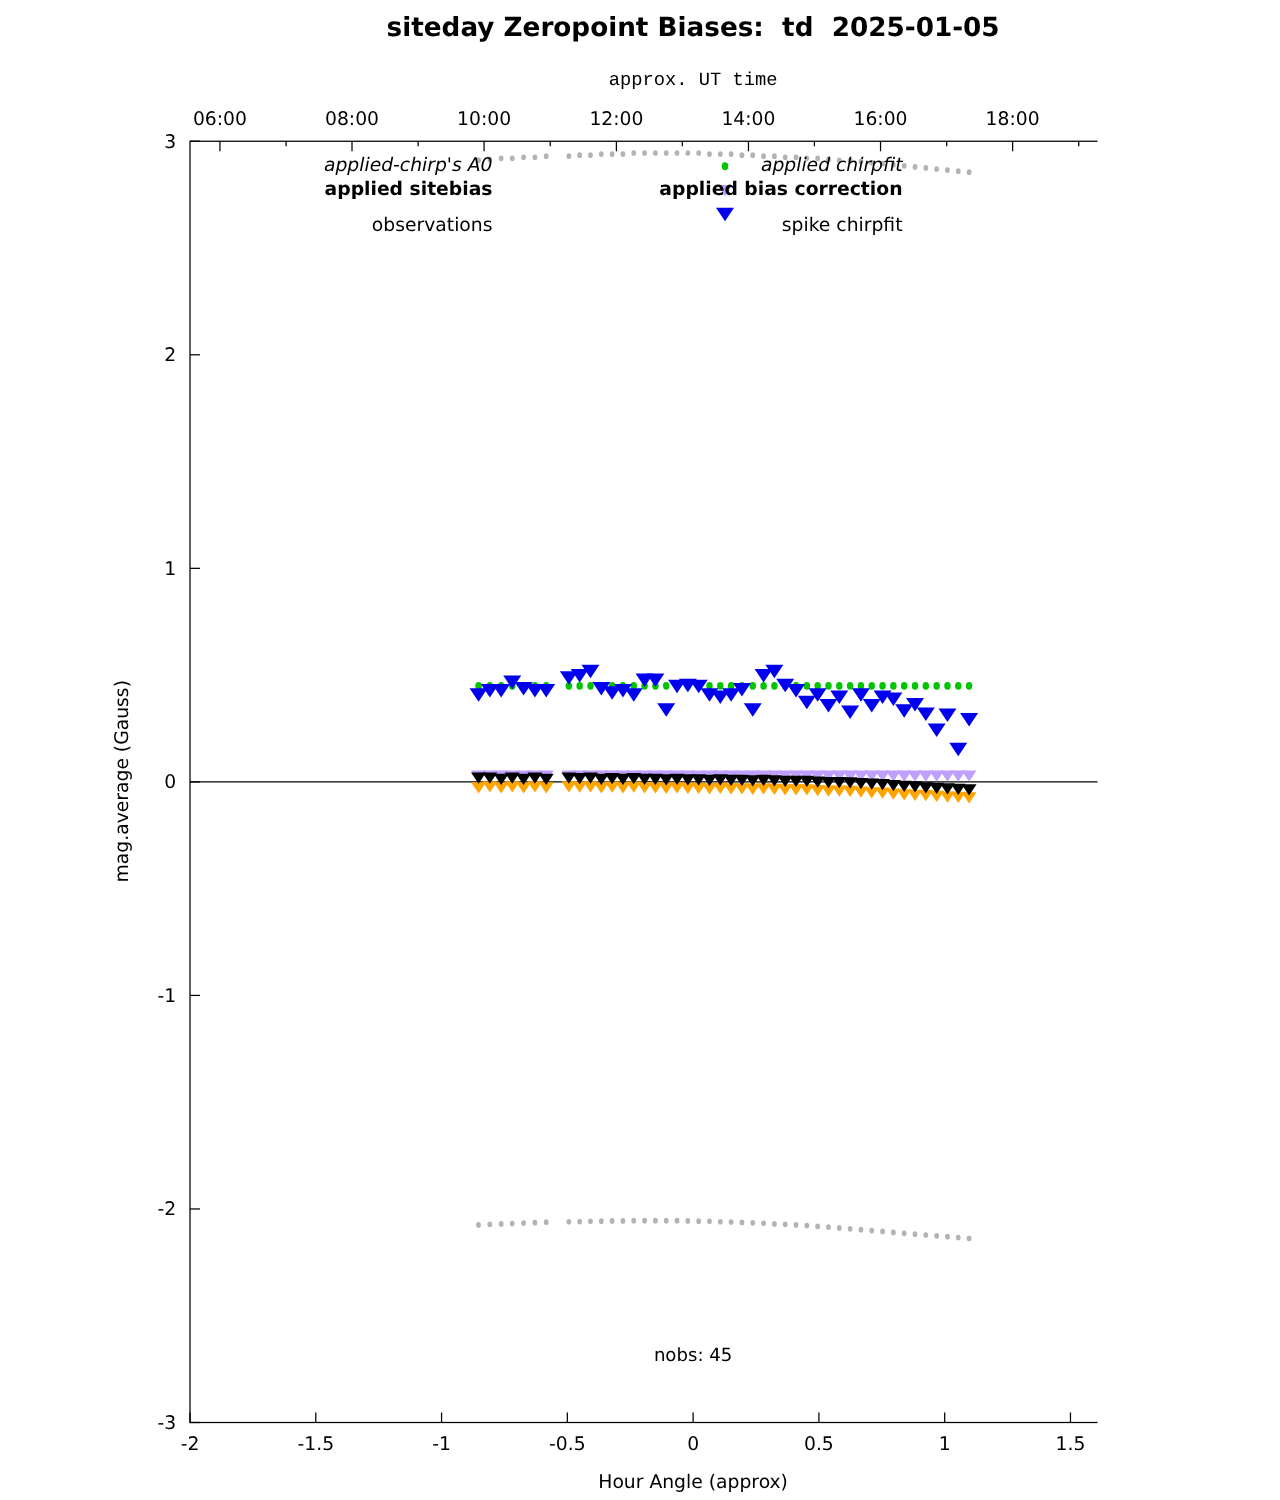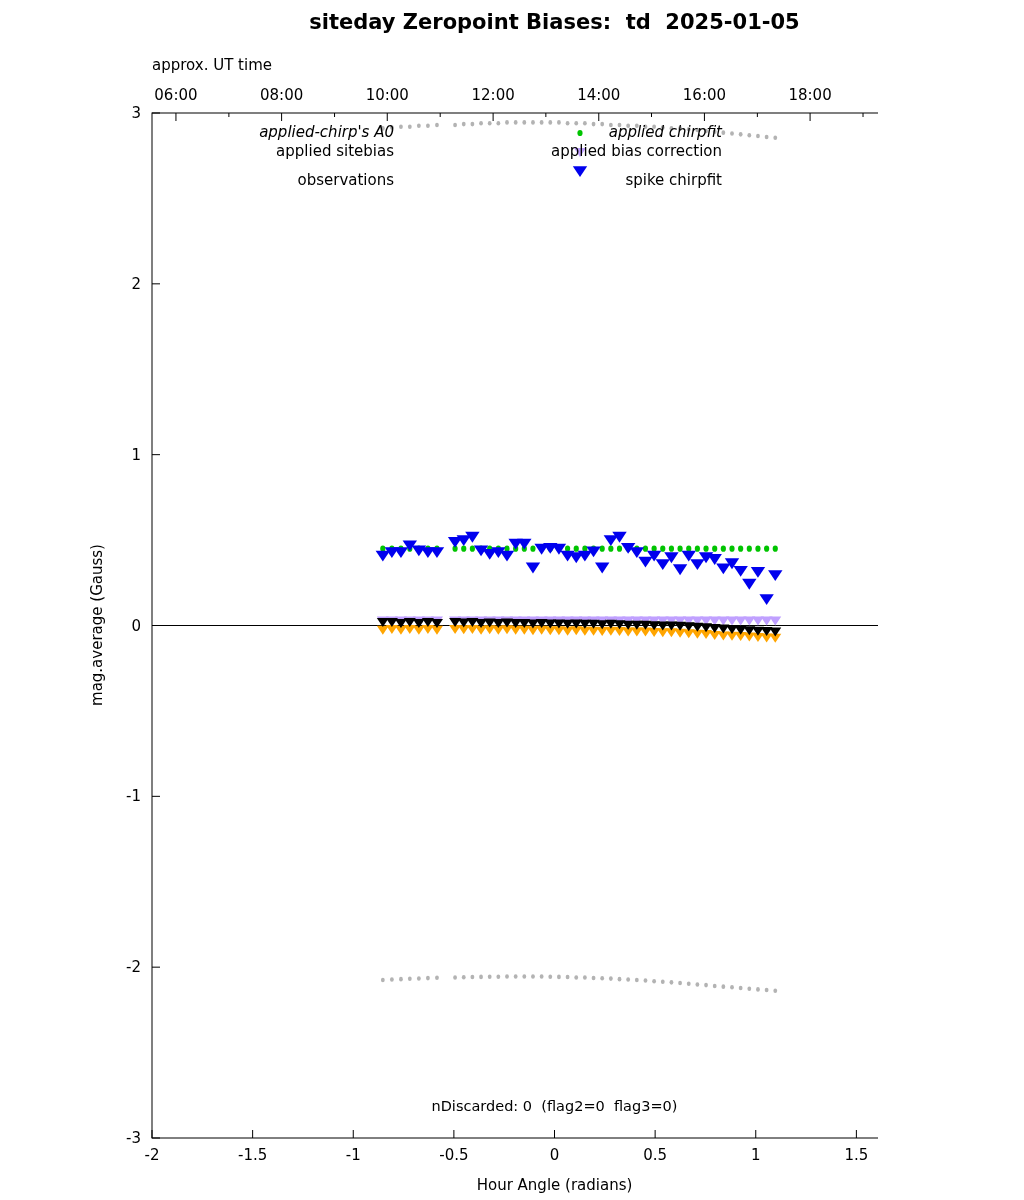--- a/index.html
+++ b/index.html
@@ -1,31 +1,31 @@
 <!DOCTYPE html>
 <html><head>
 <meta charset="utf-8">
 <style>
   html,body{margin:0;padding:0;background:#fff;}
   .canvas{position:relative;width:878px;height:1200px;background:#ffffff;
           font-family:"DejaVu Sans",sans-serif;color:#000;overflow:hidden;}
   .title{position:absolute;left:152px;width:805px;top:10px;text-align:center;
          font-size:21px;font-weight:bold;white-space:pre;}
-  .top-axis-label{position:absolute;left:152px;width:805px;top:56px;text-align:left;font-size:15px;}
+  .top-axis-label{position:absolute;left:152px;width:805px;top:56px;text-align:center;font-size:15px;font-family:Liberation Mono, monospace;}
   .y-axis-label{position:absolute;left:97px;top:625px;font-size:15px;white-space:nowrap;
                 transform:translate(-50%,-50%) rotate(-90deg);}
   .x-axis-label{position:absolute;left:152px;width:805px;top:1176px;text-align:center;font-size:15px;}
   .note{position:absolute;left:152px;width:805px;text-align:center;font-size:14.5px;white-space:pre;}
   .note-nobs{top:1077px;}
   .note-ndisc{top:1098px;}
   .legend-label{position:absolute;font-size:15px;white-space:pre;text-align:right;}
   .leg-col0{right:484px;}
   .leg-col1{right:156px;}
   .leg-row0{top:123px;font-style:italic;}
-  .leg-row1{top:142px;}
+  .leg-row1{top:142px;font-weight:bold;}
   .leg-row2{top:171px;}
   svg.plot{position:absolute;left:0;top:0;}
 </style>
 </head>
 <body>
 
 <div class="canvas">
   <div class="title">siteday Zeropoint Biases:  td  2025-01-05</div>
   <div class="top-axis-label">approx. UT time</div>
 
@@ -411,23 +411,23 @@
       <ellipse cx="775.27125" cy="990.7416666666666" rx="1.9" ry="2.28" fill="#b3b3b3"></ellipse>
       <ellipse cx="580" cy="133" rx="2.6" ry="3.12" fill="#00c400"></ellipse>
       <path d="M902,129 L914,129 L908,138 Z" fill="#ffa500"></path>
       <path d="M574,148 L586,148 L580,157 Z" fill="#c0a0ff"></path>
       <path d="M902,148 L914,148 L908,157 Z" fill="#000000"></path>
       <path d="M572.8,166.2 L587.2,166.2 L580,177 Z" fill="#0000ee"></path>
       <ellipse cx="908" cy="171" rx="1.9" ry="2.28" fill="#b3b3b3"></ellipse>
     </svg>
 
   <div class="y-axis-label">mag.average (Gauss)</div>
-  <div class="x-axis-label">Hour Angle (radians)</div>
+  <div class="x-axis-label">Hour Angle (approx)</div>
 
   <div class="legend-label leg-col0 leg-row0">applied-chirp's A0</div>
   <div class="legend-label leg-col1 leg-row0">applied chirpfit</div>
   <div class="legend-label leg-col0 leg-row1">applied sitebias</div>
   <div class="legend-label leg-col1 leg-row1">applied bias correction</div>
   <div class="legend-label leg-col0 leg-row2">observations</div>
   <div class="legend-label leg-col1 leg-row2">spike chirpfit</div>
 
-  <div class="note note-ndisc">nDiscarded: 0  (flag2=0  flag3=0)</div>
+  <div class="note note-nobs">nobs: 45</div>
 </div>
 
 </body></html>

